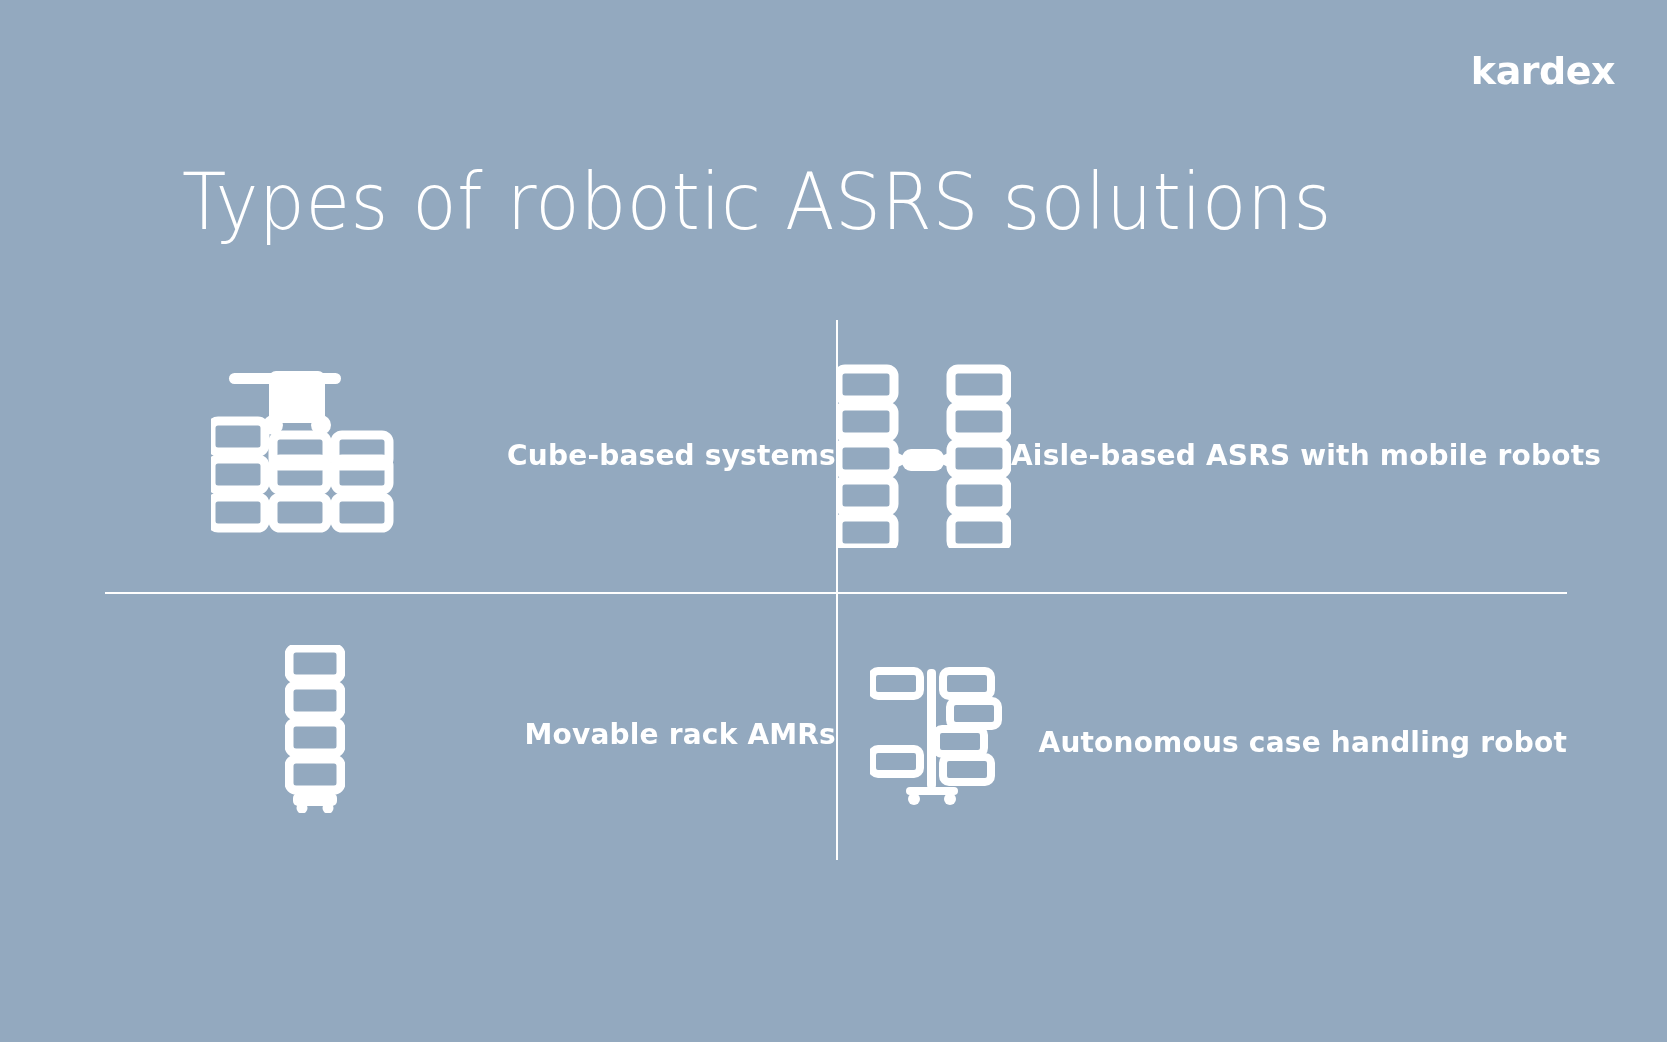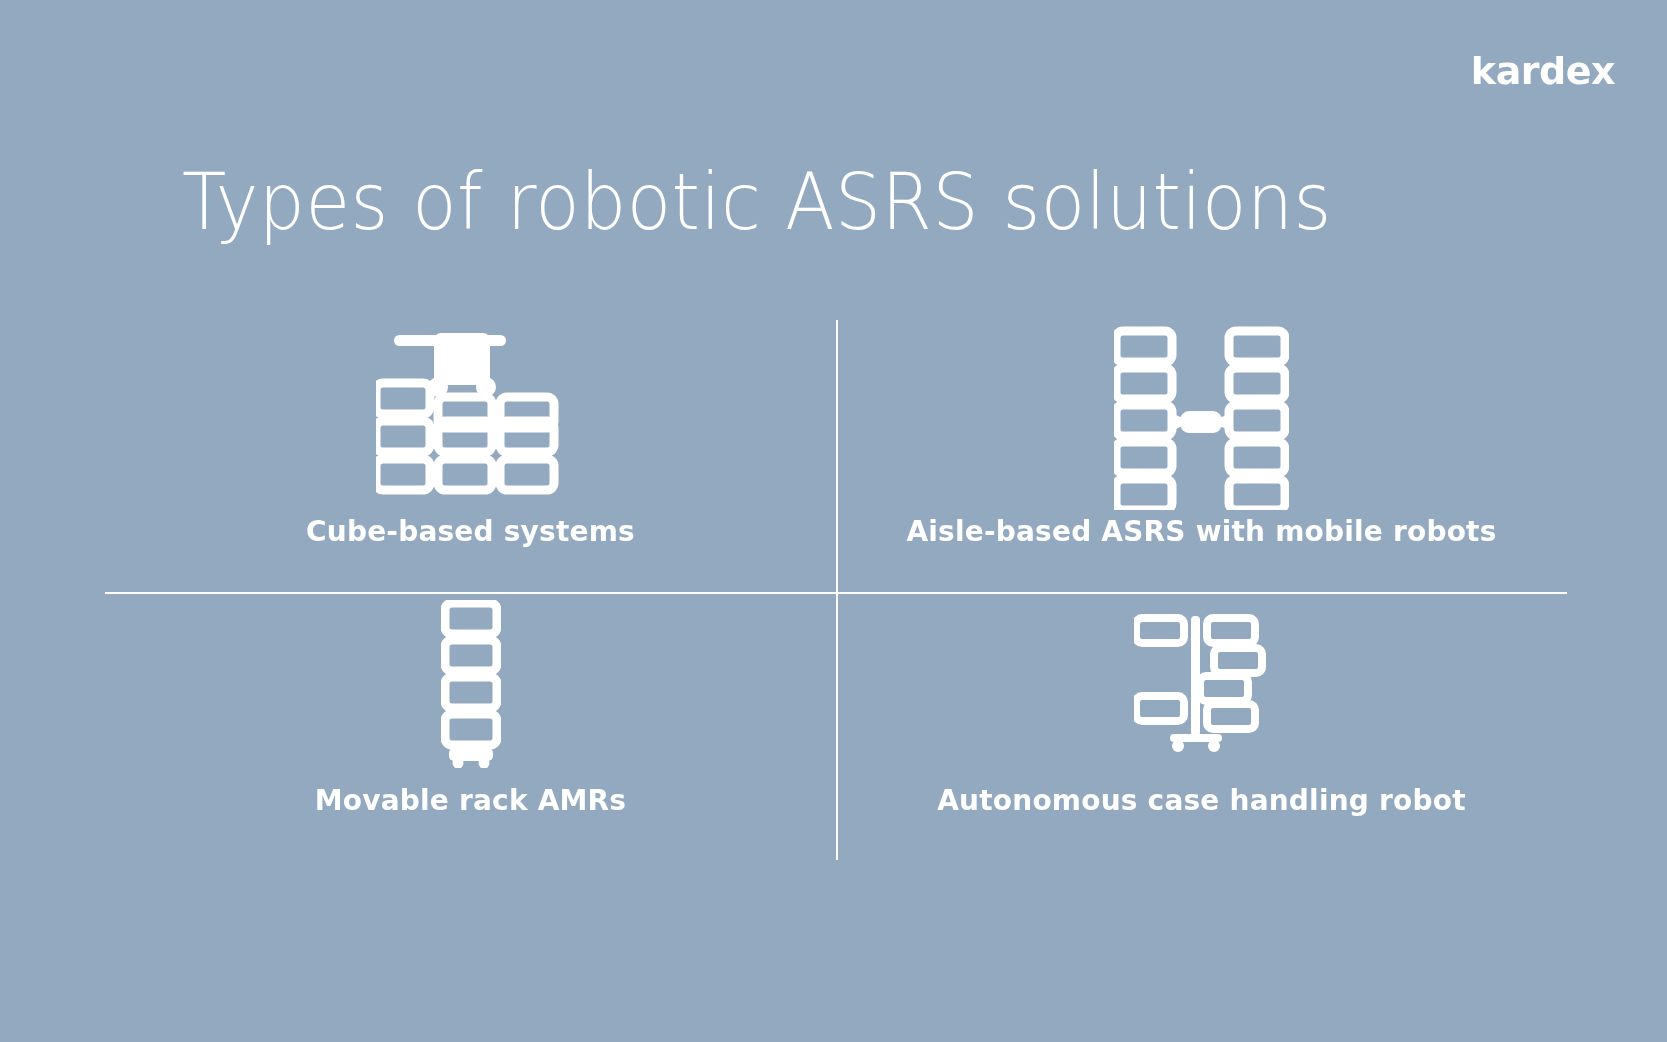--- a/index.html
+++ b/index.html
@@ -56,28 +56,28 @@
     position: absolute;
     left: 0; top: 272px;
     width: 1462px; height: 2px;
     background: #ffffff;
   }
 
   .cell {
     position: absolute;
     width: 731px; height: 270px;
     display: flex;
-    flex-direction: column;
+    flex-direction: row;
     align-items: center;
     justify-content: flex-start;
   }
   .cell-tl { left: 0;     top: 0; }
   .cell-tr { left: 731px; top: 0; }
   .cell-bl { left: 0;     top: 274px; }
-  .cell-br { left: 731px; top: 274px; }
+  .cell-br { left: 731px; top: 282px; }
 
   .icon-wrap {
     height: 195px;
     display: flex;
     align-items: center;
     justify-content: center;
     width: 100%;
   }
   .cell-bl .icon-wrap, .cell-br .icon-wrap { height: 180px; }
 

